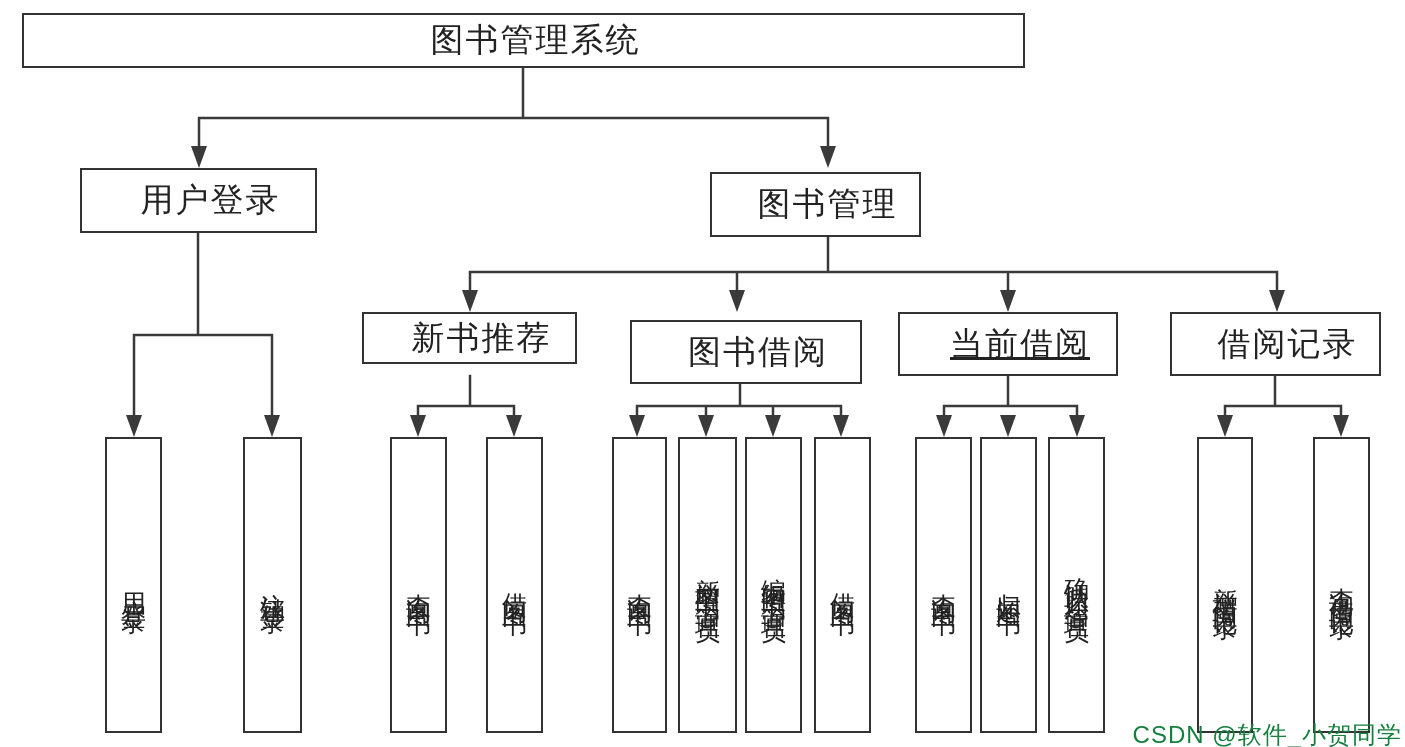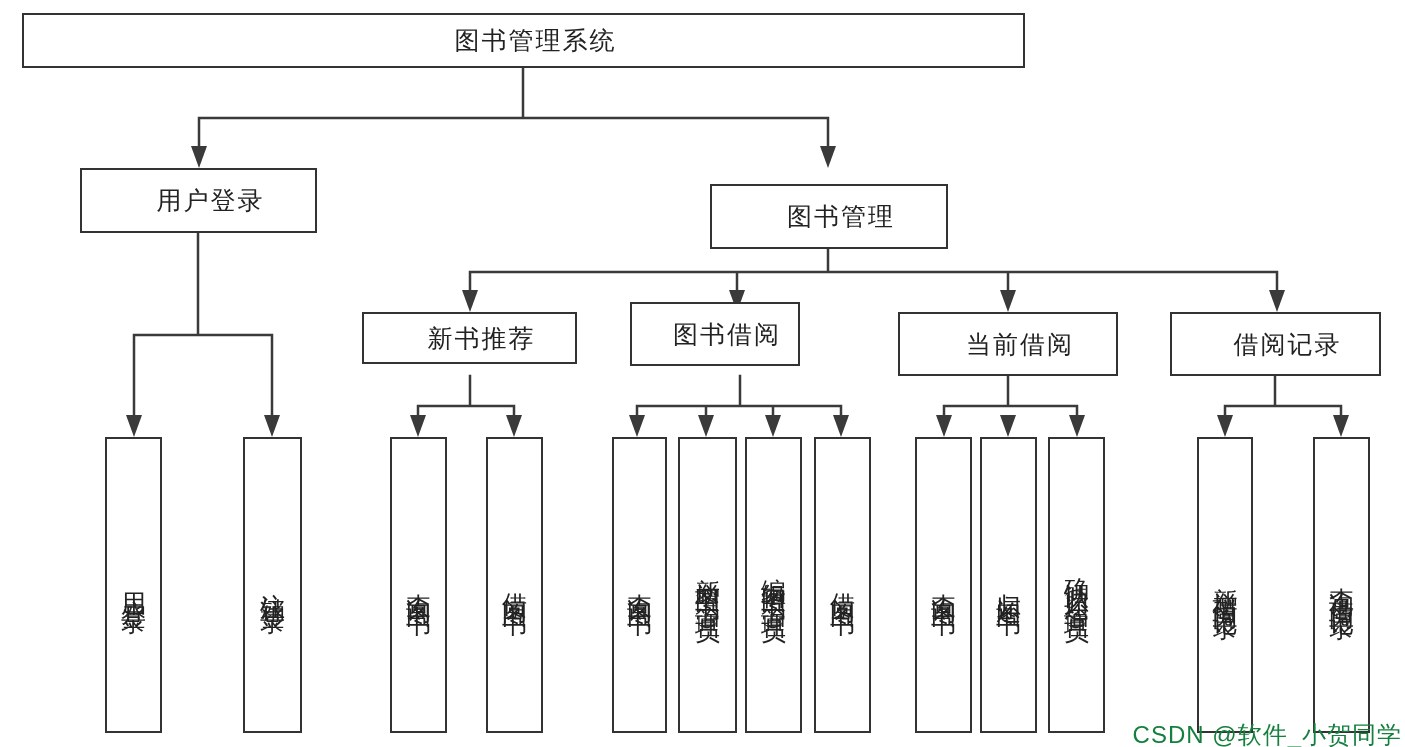--- a/index.html
+++ b/index.html
@@ -25,21 +25,21 @@
     box-sizing: border-box;
     border: 2.5px solid #333333;
     background: #ffffff;
     display: flex;
     align-items: center;
     justify-content: center;
     color: #222222;
     z-index: 1;
   }
   .node.h {
-    font-size: 25px;
+    font-size: 33px;
     letter-spacing: 2px;
     white-space: nowrap;
     padding-left: 24px;
   }
   .node.leaf {
     top: 437px;
     height: 296px;
   }
   .node.leaf .vtext {
     writing-mode: vertical-rl;
@@ -101,25 +101,25 @@
       <polygon points="1000,415 1016,415 1008,437"></polygon>
       <polygon points="1069,415 1085,415 1077,437"></polygon>
       <polygon points="1217,415 1233,415 1225,437"></polygon>
       <polygon points="1333,415 1349,415 1341,437"></polygon>
     </g>
   </svg>
 
   <div class="node h" style="left:22px; top:13px; width:1003px; height:55px;">图书管理系统</div>
 
   <div class="node h" style="left:80px; top:168px; width:237px; height:65px;">用户登录</div>
-  <div class="node h" style="left:710px; top:184px; width:238px; height:65px;">图书管理</div>
+  <div class="node h" style="left:710px; top:172px; width:211px; height:65px;">图书管理</div>
 
   <div class="node h" style="left:362px; top:312px; width:215px; height:52px;">新书推荐</div>
-  <div class="node h" style="left:630px; top:302px; width:170px; height:64px;">图书借阅</div>
-  <div class="node h" style="left:898px; top:312px; width:220px; height:64px;">当前借阅</div>
+  <div class="node h" style="left:630px; top:320px; width:232px; height:64px;">图书借阅</div>
+  <div class="node h" style="left:898px; top:312px; width:220px; height:64px;text-decoration:underline;">当前借阅</div>
   <div class="node h" style="left:1170px; top:312px; width:211px; height:64px;font-family:Liberation Mono, monospace;">借阅记录</div>
 
   <div class="node leaf" style="left:105px; width:57px;">
     <span class="vtext">用户登录</span>
   </div>
   <div class="node leaf" style="left:243px; width:59px;">
     <span class="vtext">注销登录</span>
   </div>
 
   <div class="node leaf" style="left:390px; width:57px;">

